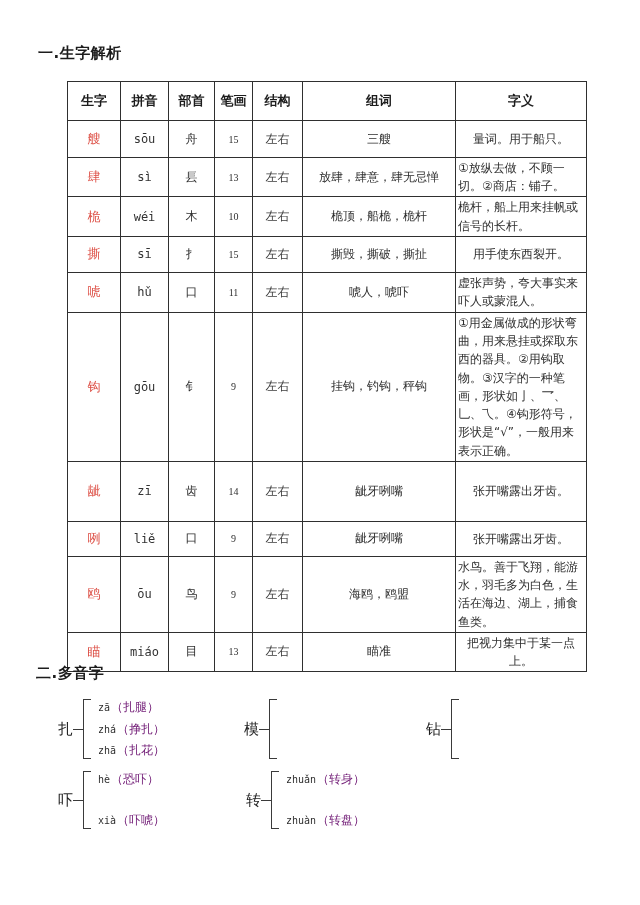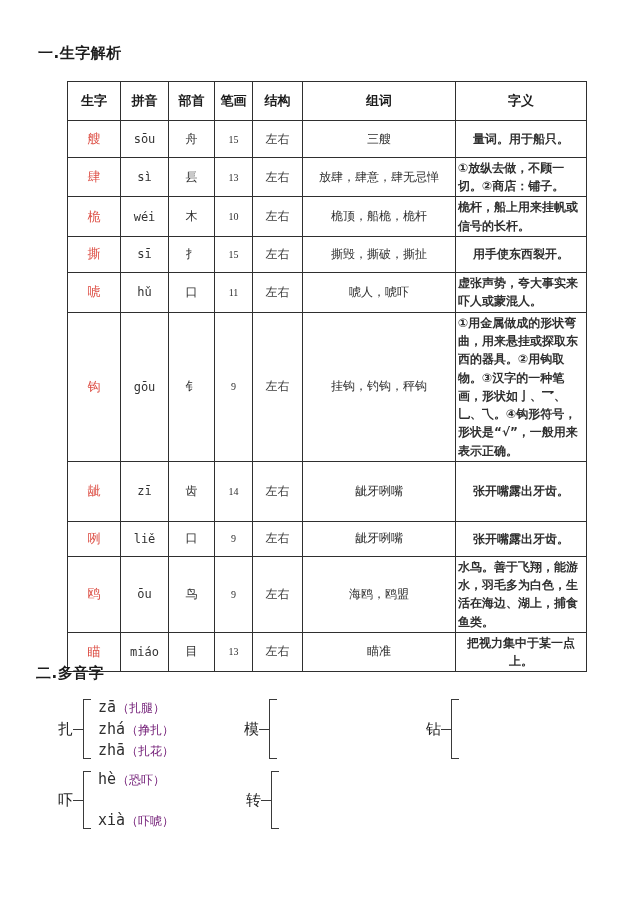--- a/index.html
+++ b/index.html
@@ -21,33 +21,33 @@
     border:1px solid #2f2f2f;text-align:center;vertical-align:middle;
     padding:1px 2px;word-break:break-all;
   }
   table.char-table th{font-size:13px;font-weight:bold;color:#1c1c1c;height:36px;}
   td.char{font-size:13px;}
   td.pinyin{font-family:"DejaVu Sans Mono","Liberation Mono",monospace;font-size:12px;color:#333;}
   td.radical{font-size:12px;}
   td.strokes{font-family:"Liberation Serif","DejaVu Serif",serif;font-size:10px;}
   td.structure{font-size:12px;color:#3c3c3c;}
   td.words{font-size:12px;}
-  td.meaning{font-size:12px;line-height:1.52;padding:2px 5px;font-weight:bold;}
+  td.meaning{font-size:12px;line-height:1.52;padding:2px 5px;}
   td.meaning.long{text-align:left;}
   
   .poly-group{position:absolute;display:flex;align-items:center;}
   .poly-char{font-size:15px;color:#1e1e1e;line-height:1;}
   .poly-dash{width:10px;height:0;border-top:1.5px solid #3a3a3a;flex:none;}
   .poly-brace{
     width:7px;flex:none;
     border-left:1.5px solid #3a3a3a;border-top:1.5px solid #3a3a3a;border-bottom:1.5px solid #3a3a3a;
   }
   .poly-entries{display:flex;flex-direction:column;justify-content:space-between;margin-left:7px;}
   .poly-entry{display:flex;align-items:baseline;white-space:nowrap;line-height:14px;}
-  .poly-entry .py{font-family:"DejaVu Sans Mono","Liberation Mono",monospace;font-size:15px;color:#2e2e2e;}
+  .poly-entry .py{font-family:"DejaVu Sans Mono","Liberation Mono",monospace;font-size:10px;color:#2e2e2e;}
   .poly-entry .zh{font-size:12px;color:#701a75;margin-left:1px;}
 </style>
 </head>
 <body>
 
 <div class="page">
   <h2 class="sec-title t1">一.生字解析</h2>
 
   <table class="char-table">
     <colgroup>
@@ -207,15 +207,25 @@
           <div class="poly-entry">
             <span class="py">xià</span>
             <span class="zh">（吓唬）</span>
           </div>
         </div>
       </div>
       <div class="poly-group" style="left: 246px; top: 771px;">
         <span class="poly-char">转</span>
         <span class="poly-dash"></span>
         <div class="poly-brace" style="height: 56px;"></div>
+        <div class="poly-entries" style="height: 56px;">
+          <div class="poly-entry">
+            <span class="py">zhuǎn</span>
+            <span class="zh">（转身）</span>
+          </div>
+          <div class="poly-entry">
+            <span class="py">zhuàn</span>
+            <span class="zh">（转盘）</span>
+          </div>
+        </div>
       </div>
     </div>
 </div>
 
 </body></html>

